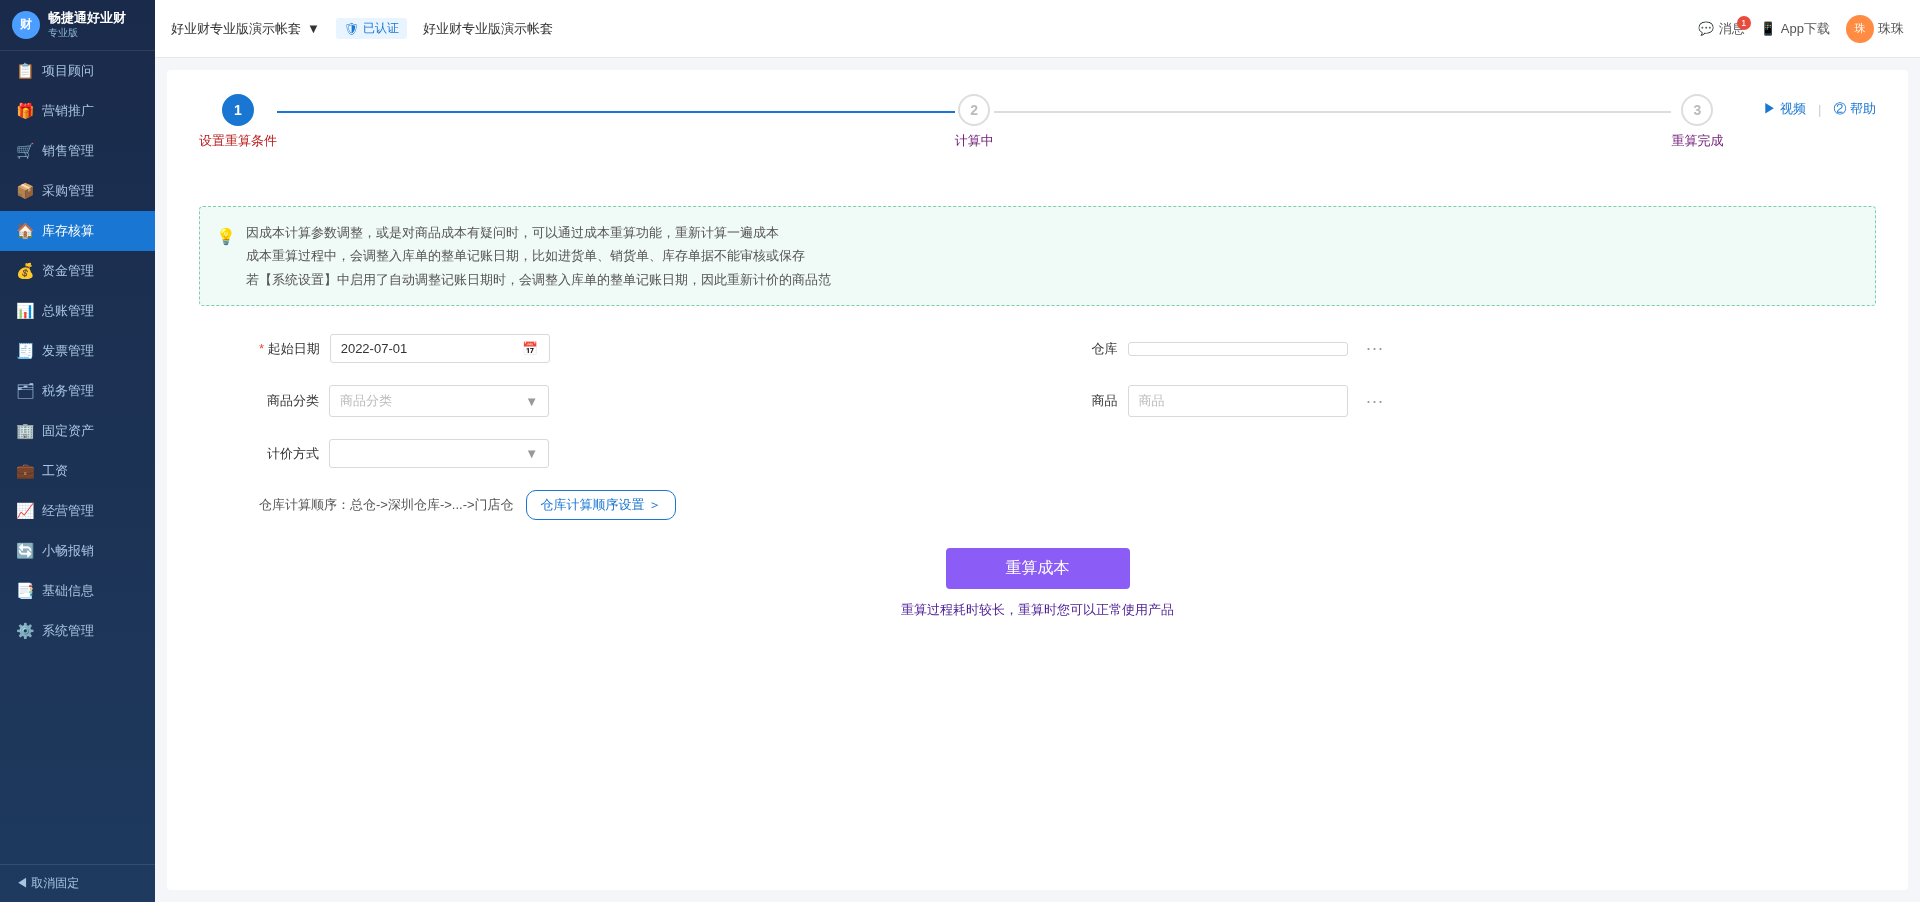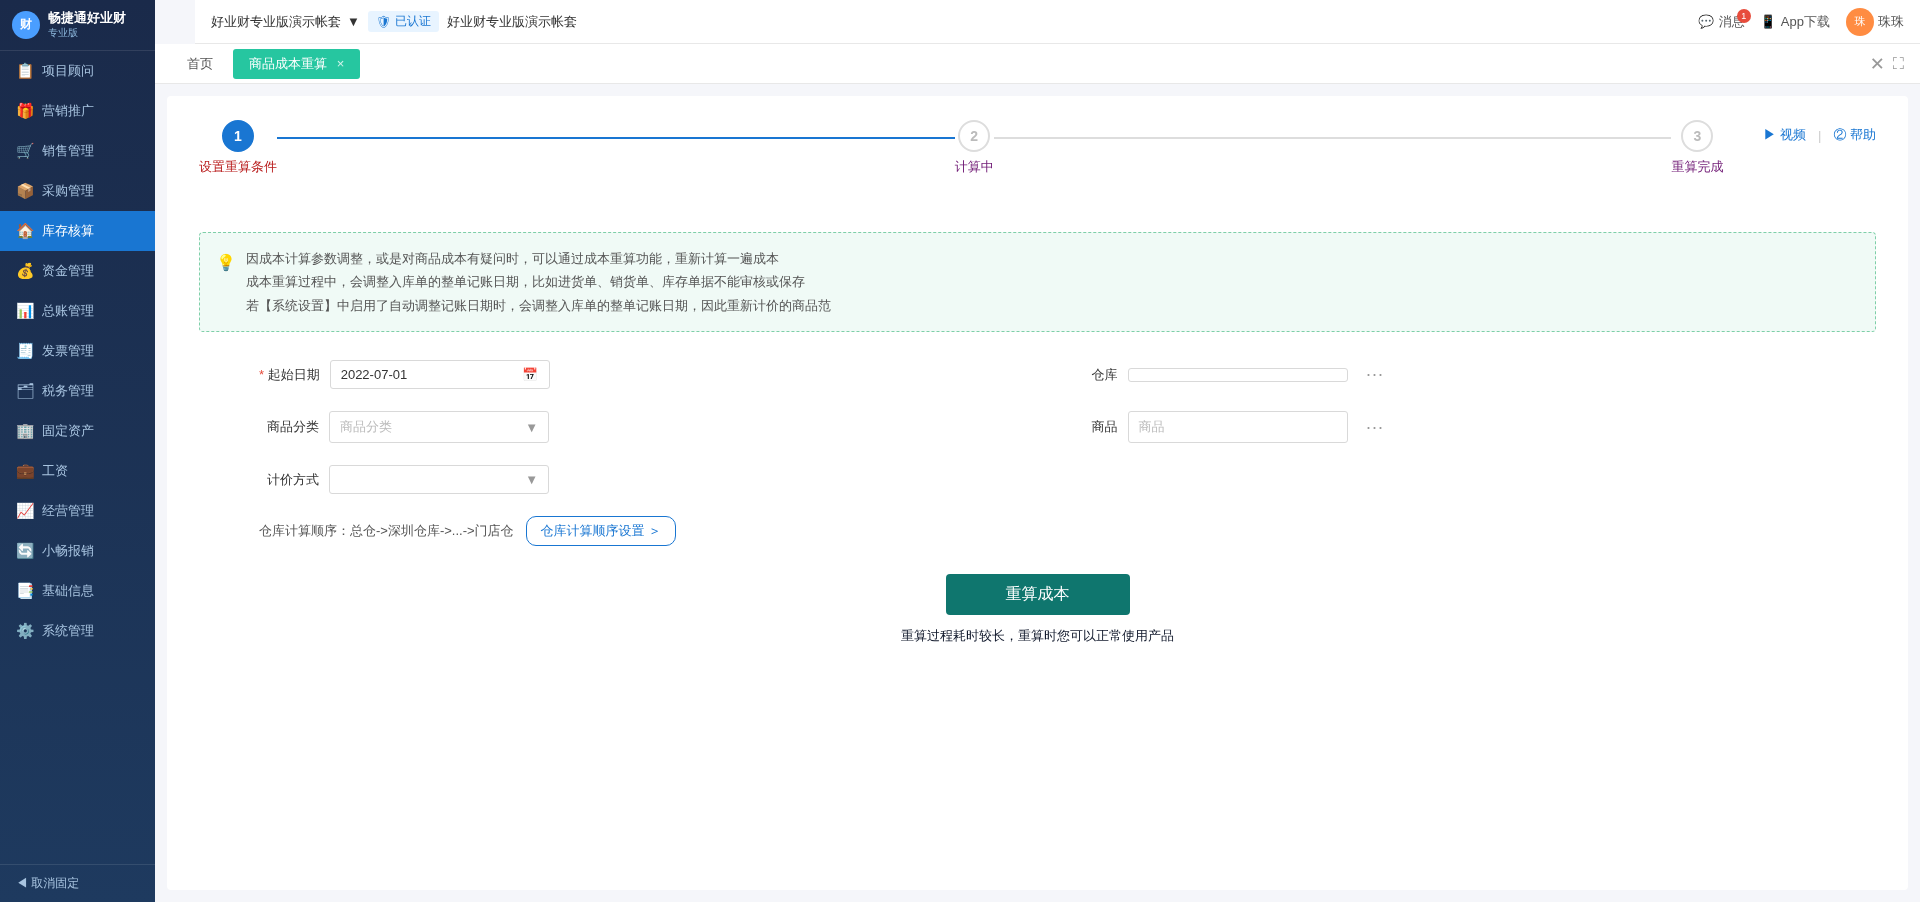--- a/index.html
+++ b/index.html
@@ -61,28 +61,27 @@
       flex: 1;
       display: flex;
       flex-direction: column;
       background: #f5f6fa;
       overflow: hidden;
     }
 
     
     .topbar {
       background: white;
-      height: 44px;
+      height: 58px;
       display: flex;
       align-items: center;
       padding: 0 16px;
       border-bottom: 1px solid #e8e8e8;
-      gap: 8px;
+      gap: 16px;
       flex-shrink: 0;
-      margin-left: 40px;
     }
     .topbar-account {
       display: flex; align-items: center; gap: 6px;
       font-size: 13px; color: #333;
     }
     .topbar-verified {
       display: flex; align-items: center; gap: 4px;
       color: #1976d2; font-size: 12px;
       padding: 2px 8px;
       background: #e8f4ff;
@@ -247,27 +246,27 @@
     .warehouse-value { color: #555; font-size: 13px; }
     .warehouse-btn {
       background: white; border: 1px solid #1976d2;
       color: #1976d2; padding: 5px 14px;
       border-radius: 10px; font-size: 13px; cursor: pointer;
       display: flex; align-items: center; gap: 4px;
     }
 
     
     .btn-primary {
-      background: #0f766e;
+      background: #8b5cf6;
       color: white; border: none;
       padding: 10px 60px; border-radius: 4px;
       font-size: 16px; cursor: pointer;
       display: block; margin: 0 auto 12px;
     }
-    .btn-hint { text-align: center; color: #0f172a; font-size: 13px; }
+    .btn-hint { text-align: center; color: #4c1d95; font-size: 13px; }
   </style>
 </head>
 <body>
 
 <div class="sidebar">
   <div class="sidebar-logo">
     <div class="logo-icon">财</div>
     <div>
       <div class="logo-text">畅捷通好业财</div>
       <div class="logo-sub">专业版</div>
@@ -361,31 +360,20 @@
         <span>📱</span>
         <span>App下载</span>
       </div>
       <div class="topbar-btn">
         <div class="avatar">珠</div>
         <span>珠珠</span>
       </div>
     </div>
   </div>
 
-  <div class="tabs">
-    <div class="tab tab-home">首页</div>
-    <div class="tab active">
-      <span>商品成本重算</span>
-      <span class="tab-close">×</span>
-    </div>
-    <div style="margin-left:auto;display:flex;gap:8px;align-items:center;">
-      <span style="cursor:pointer;color:#999;font-size:18px;">✕</span>
-      <span style="cursor:pointer;color:#999;font-size:16px;">⛶</span>
-    </div>
-  </div>
 
   <div class="content">
 
     <div style="display:flex; align-items:flex-start; margin-bottom:28px;">
       <div class="steps" style="flex:1;">
 
         <div class="step">
           <div class="step-circle active">1</div>
           <div class="step-label">设置重算条件</div>
         </div>

